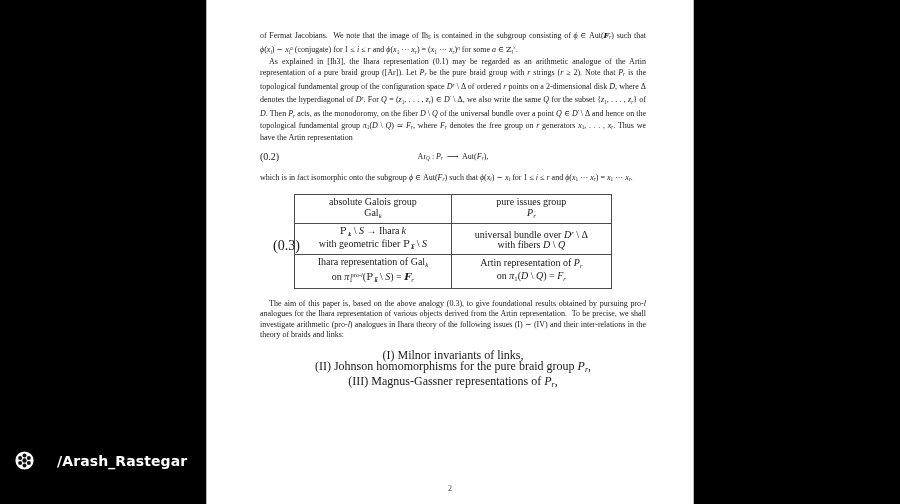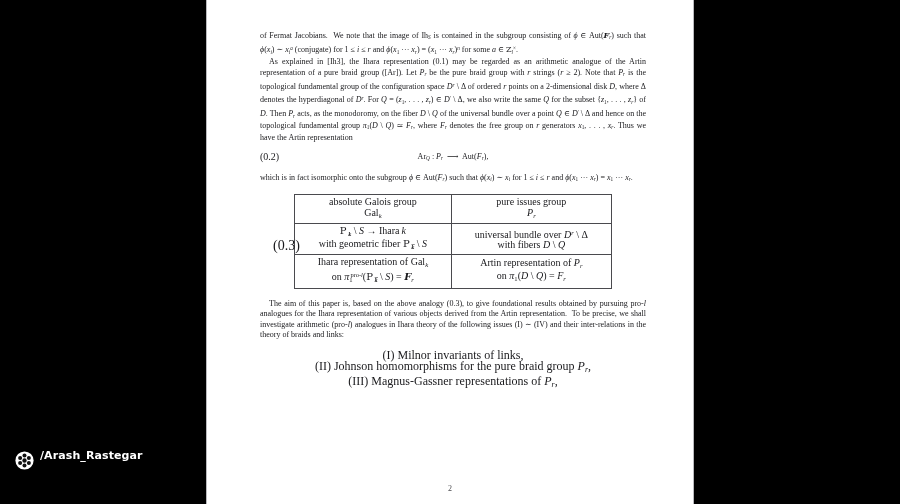--- a/index.html
+++ b/index.html
@@ -123,25 +123,25 @@
     font-family: "Liberation Serif", "DejaVu Serif", serif;
     font-size: 8px;
     color: #4a4a4e;
   }
 
   
   #watermark {
     position: absolute;
     left: 14px; top: 450px;
     display: flex;
-    align-items: flex-start;
-    gap: 5px;
+    align-items: center;
+    gap: 22px;
     color: #ffffff;
     font-family: "DejaVu Sans", "Liberation Sans", sans-serif;
-    font-size: 11px;
+    font-size: 14px;
     font-weight: bold;
     letter-spacing: 0.1px;
     text-shadow: 0 1px 2px rgba(0,0,0,0.9);
   }
   #watermark .wm-icon { width: 21px; height: 21px; display: block; }
   #watermark .wm-text { line-height: 1; }
 </style>
 </head>
 <body>
 

